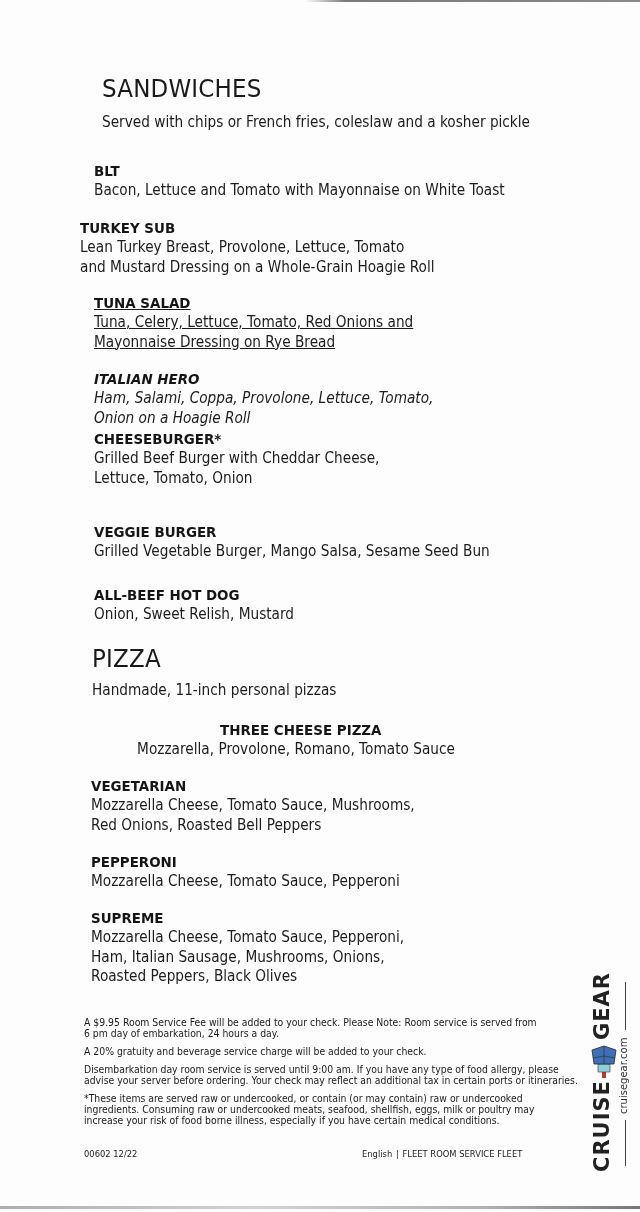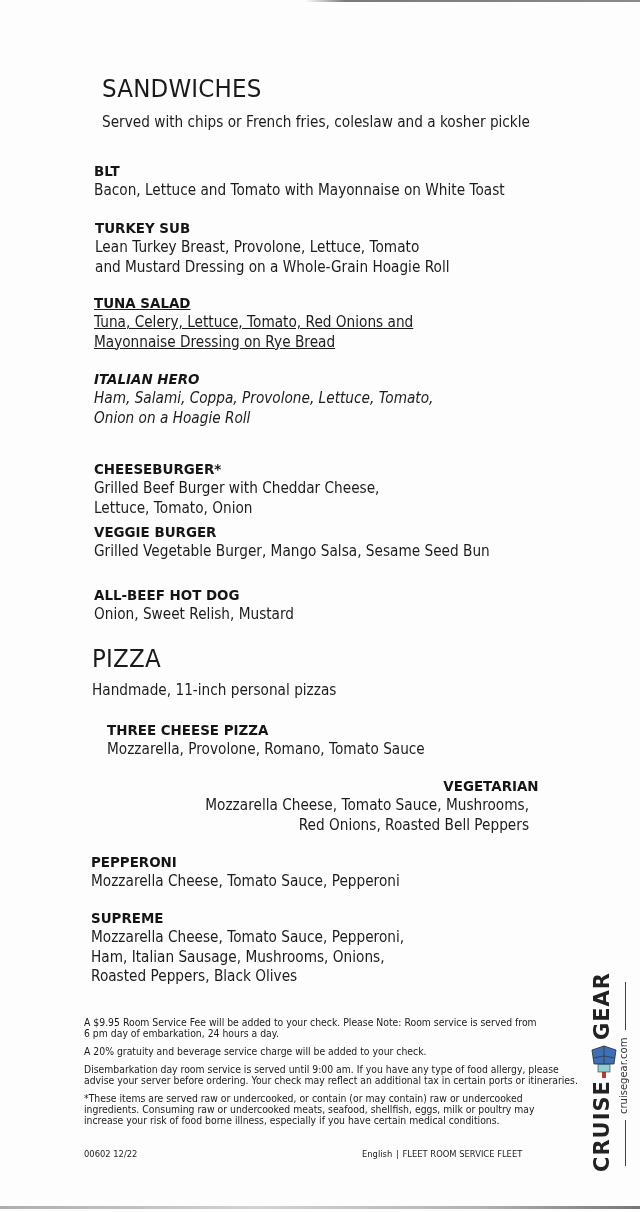--- a/index.html
+++ b/index.html
@@ -182,21 +182,21 @@
 <h1 class="section-title" style="left:102px; top:74px;">SANDWICHES</h1>
 <p class="section-sub" style="left:102px; top:113px;">Served with chips or French fries, coleslaw and a kosher pickle</p>
 
 <div class="item" style="top:162px;">
   <div class="item-name">BLT</div>
   <div class="item-desc">
     <div>Bacon, Lettuce and Tomato with Mayonnaise on White Toast</div>
   </div>
 </div>
 
-<div class="item" style="top:219px; left:95px;">
+<div class="item" style="top:219px; left:80px;">
   <div class="item-name">TURKEY SUB</div>
   <div class="item-desc">
     <div>Lean Turkey Breast, Provolone, Lettuce, Tomato</div>
     <div>and Mustard Dressing on a Whole-Grain Hoagie Roll</div>
   </div>
 </div>
 
 <div class="item" style="top:294px;text-decoration:underline;">
   <div class="item-name">TUNA SALAD</div>
   <div class="item-desc">
@@ -206,21 +206,21 @@
 </div>
 
 <div class="item" style="top:370px;font-style:italic;">
   <div class="item-name">ITALIAN HERO</div>
   <div class="item-desc">
     <div>Ham, Salami, Coppa, Provolone, Lettuce, Tomato,</div>
     <div>Onion on a Hoagie Roll</div>
   </div>
 </div>
 
-<div class="item" style="top:460px;">
+<div class="item" style="top:430px;">
   <div class="item-name">CHEESEBURGER*</div>
   <div class="item-desc">
     <div>Grilled Beef Burger with Cheddar Cheese,</div>
     <div>Lettuce, Tomato, Onion</div>
   </div>
 </div>
 
 <div class="item" style="top:523px;">
   <div class="item-name">VEGGIE BURGER</div>
   <div class="item-desc">
@@ -231,28 +231,28 @@
 <div class="item" style="top:586px;">
   <div class="item-name">ALL-BEEF HOT DOG</div>
   <div class="item-desc">
     <div>Onion, Sweet Relish, Mustard</div>
   </div>
 </div>
 
 <h1 class="section-title" style="left:92px; top:644px;">PIZZA</h1>
 <p class="section-sub" style="left:92px; top:681px;">Handmade, 11-inch personal pizzas</p>
 
-<div class="item" style="top:721px; left:107px;">
+<div class="item" style="top:721px; left:80px;text-align:center;">
   <div class="item-name">THREE CHEESE PIZZA</div>
   <div class="item-desc">
     <div>Mozzarella, Provolone, Romano, Tomato Sauce</div>
   </div>
 </div>
 
-<div class="item" style="top:777px; left:97px;text-align:right;">
+<div class="item" style="top:777px; left:91px;">
   <div class="item-name">VEGETARIAN</div>
   <div class="item-desc">
     <div>Mozzarella Cheese, Tomato Sauce, Mushrooms,</div>
     <div>Red Onions, Roasted Bell Peppers</div>
   </div>
 </div>
 
 <div class="item" style="top:853px; left:91px;">
   <div class="item-name">PEPPERONI</div>
   <div class="item-desc">

